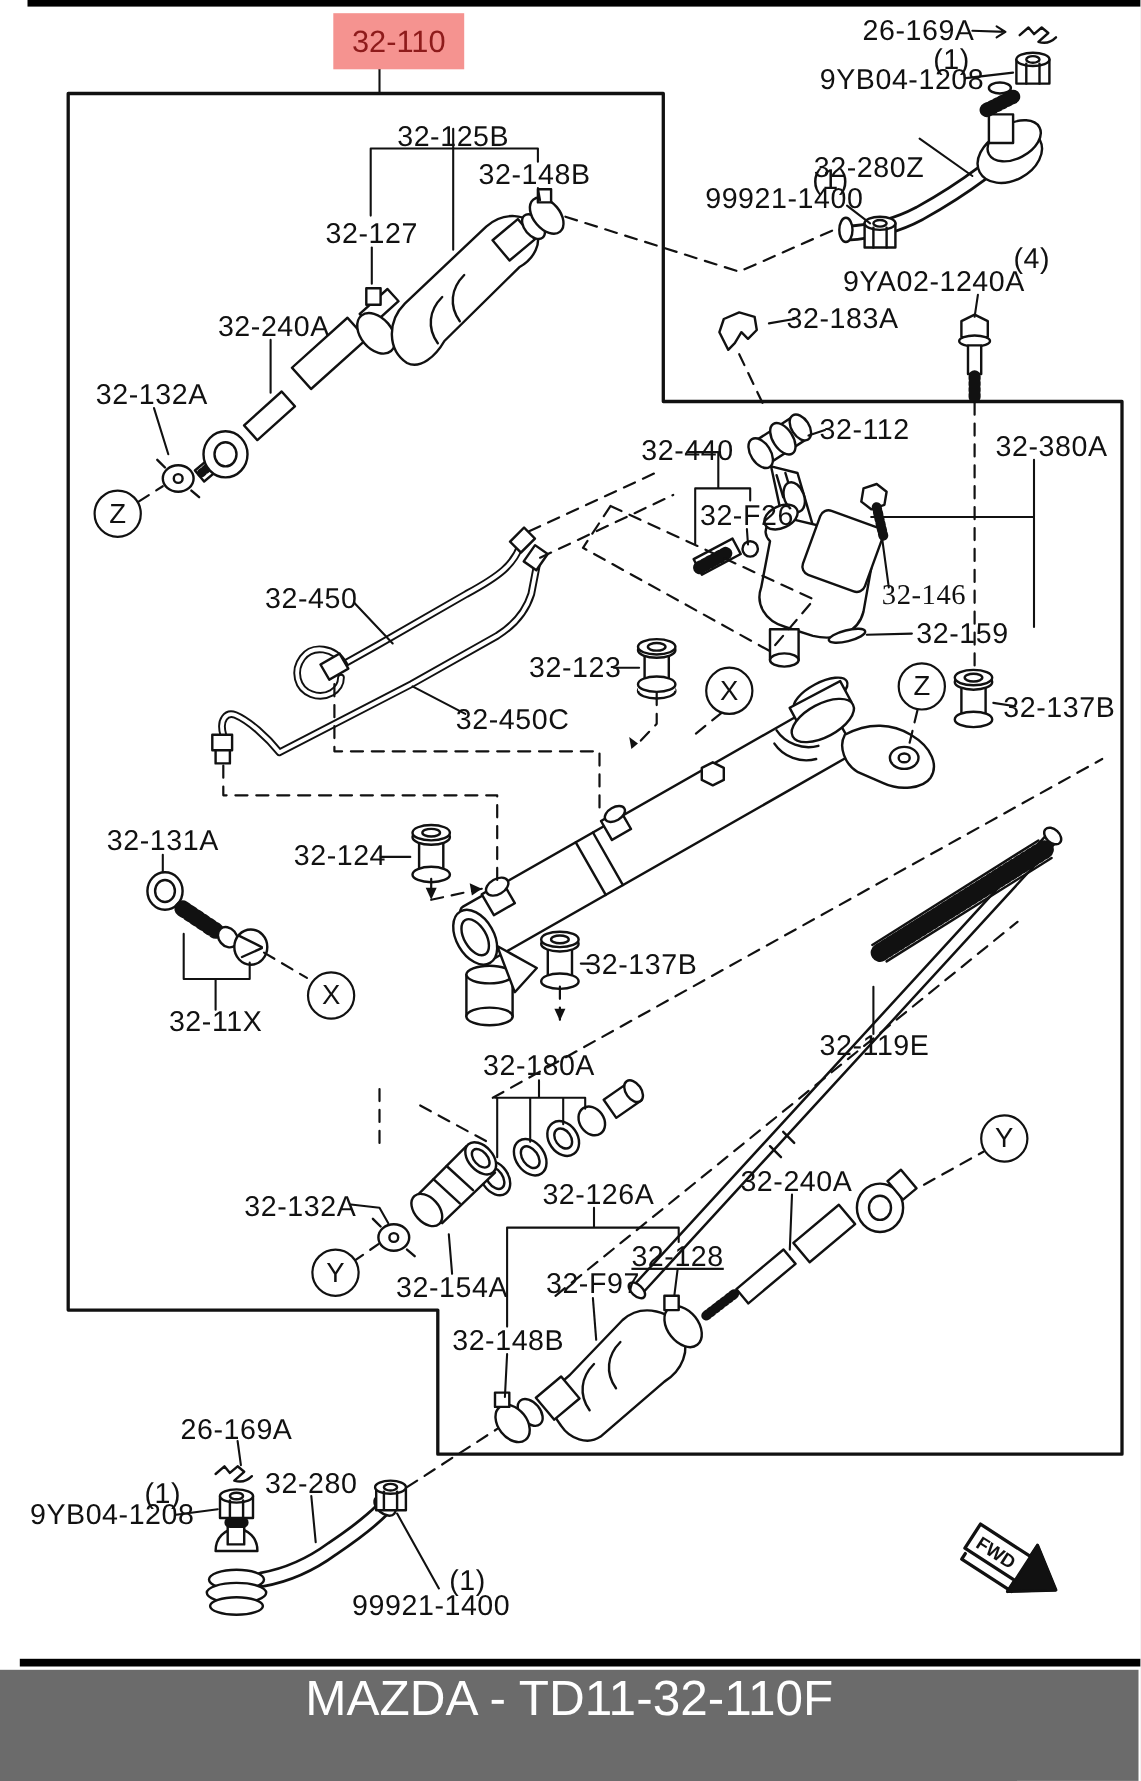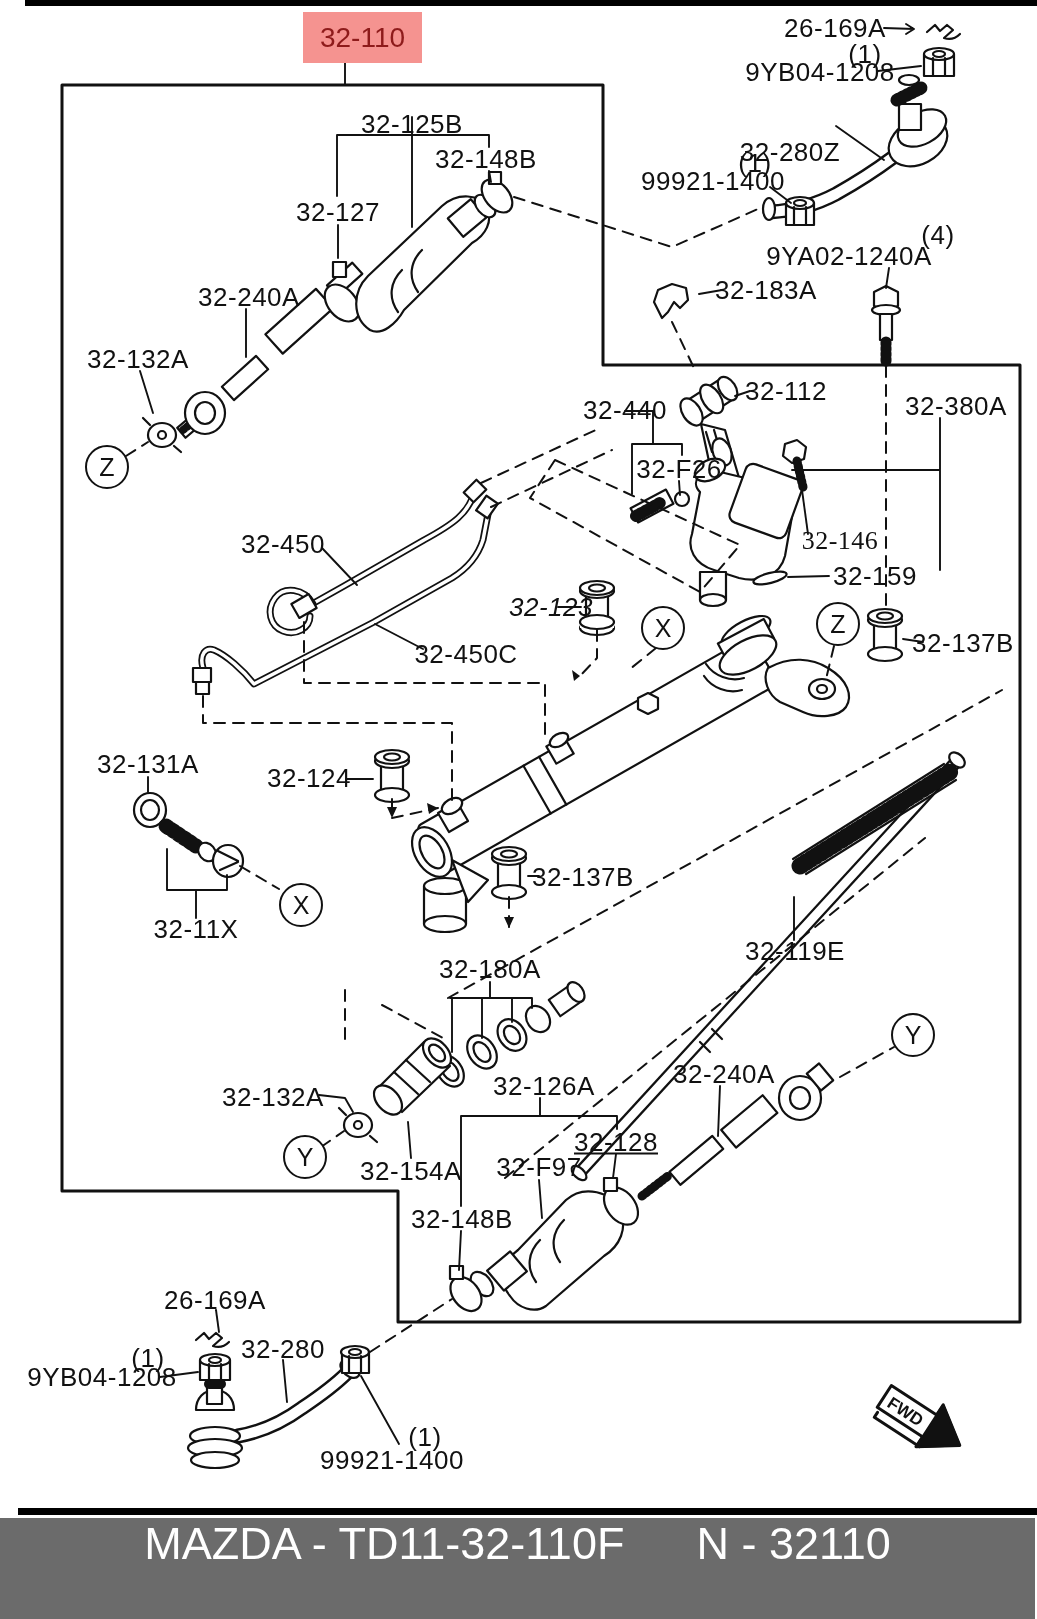--- a/index.html
+++ b/index.html
@@ -375,21 +375,21 @@
       <div class="callout" style="left: 938px; top: 235px;">(4)</div>
       <div class="callout" style="left: 849px; top: 256px;">9YA02-1240A</div>
       <div class="callout" style="left: 766px; top: 290px;">32-183A</div>
       <div class="callout" style="left: 786px; top: 391px;">32-112</div>
       <div class="callout" style="left: 956px; top: 406px;">32-380A</div>
       <div class="callout" style="left: 585px; top: 410px; margin-left: 40px;">32-440</div>
       <div class="callout" style="left: 679px; top: 469px;">32-F26</div>
       <div class="callout" style="left: 840px; top: 541px; font-family: Liberation Serif, serif;">32-146</div>
       <div class="callout" style="left: 863px; top: 576px; margin-left: 12px;">32-159</div>
       <div class="callout" style="left: 283px; top: 544px;">32-450</div>
-      <div class="callout" style="left: 551px; top: 607px; font-style: italic;">32-123</div>
+      <div class="callout" style="left: 523px; top: 607px;">32-123</div>
       <div class="callout" style="left: 466px; top: 654px;">32-450C</div>
       <div class="callout" style="left: 963px; top: 643px;">32-137B</div>
       <div class="callout" style="left: 148px; top: 764px;">32-131A</div>
       <div class="callout" style="left: 309px; top: 778px;">32-124</div>
       <div class="callout" style="left: 583px; top: 877px;">32-137B</div>
       <div class="callout" style="left: 196px; top: 929px;">32-11X</div>
       <div class="callout" style="left: 795px; top: 951px;">32-119E</div>
       <div class="callout" style="left: 490px; top: 969px;">32-180A</div>
       <div class="callout" style="left: 273px; top: 1097px;">32-132A</div>
       <div class="callout" style="left: 544px; top: 1086px;">32-126A</div>
@@ -411,15 +411,14 @@
       <div class="marker" style="left: 663px; top: 628px;">X</div>
       <div class="marker" style="left: 838px; top: 624px;">Z</div>
       <div class="marker" style="left: 301px; top: 905px;">X</div>
       <div class="marker" style="left: 305px; top: 1157px;">Y</div>
       <div class="marker" style="left: 913px; top: 1035px;">Y</div>
     </div>
 
   <div class="footline"></div>
   <div class="footer" style="background: rgb(107, 107, 107); color: rgb(255, 255, 255);">
     <span>MAZDA - TD11-32-110F</span>
-    <span>N - 32110</span>
   </div>
 </div>
 
 </body></html>

